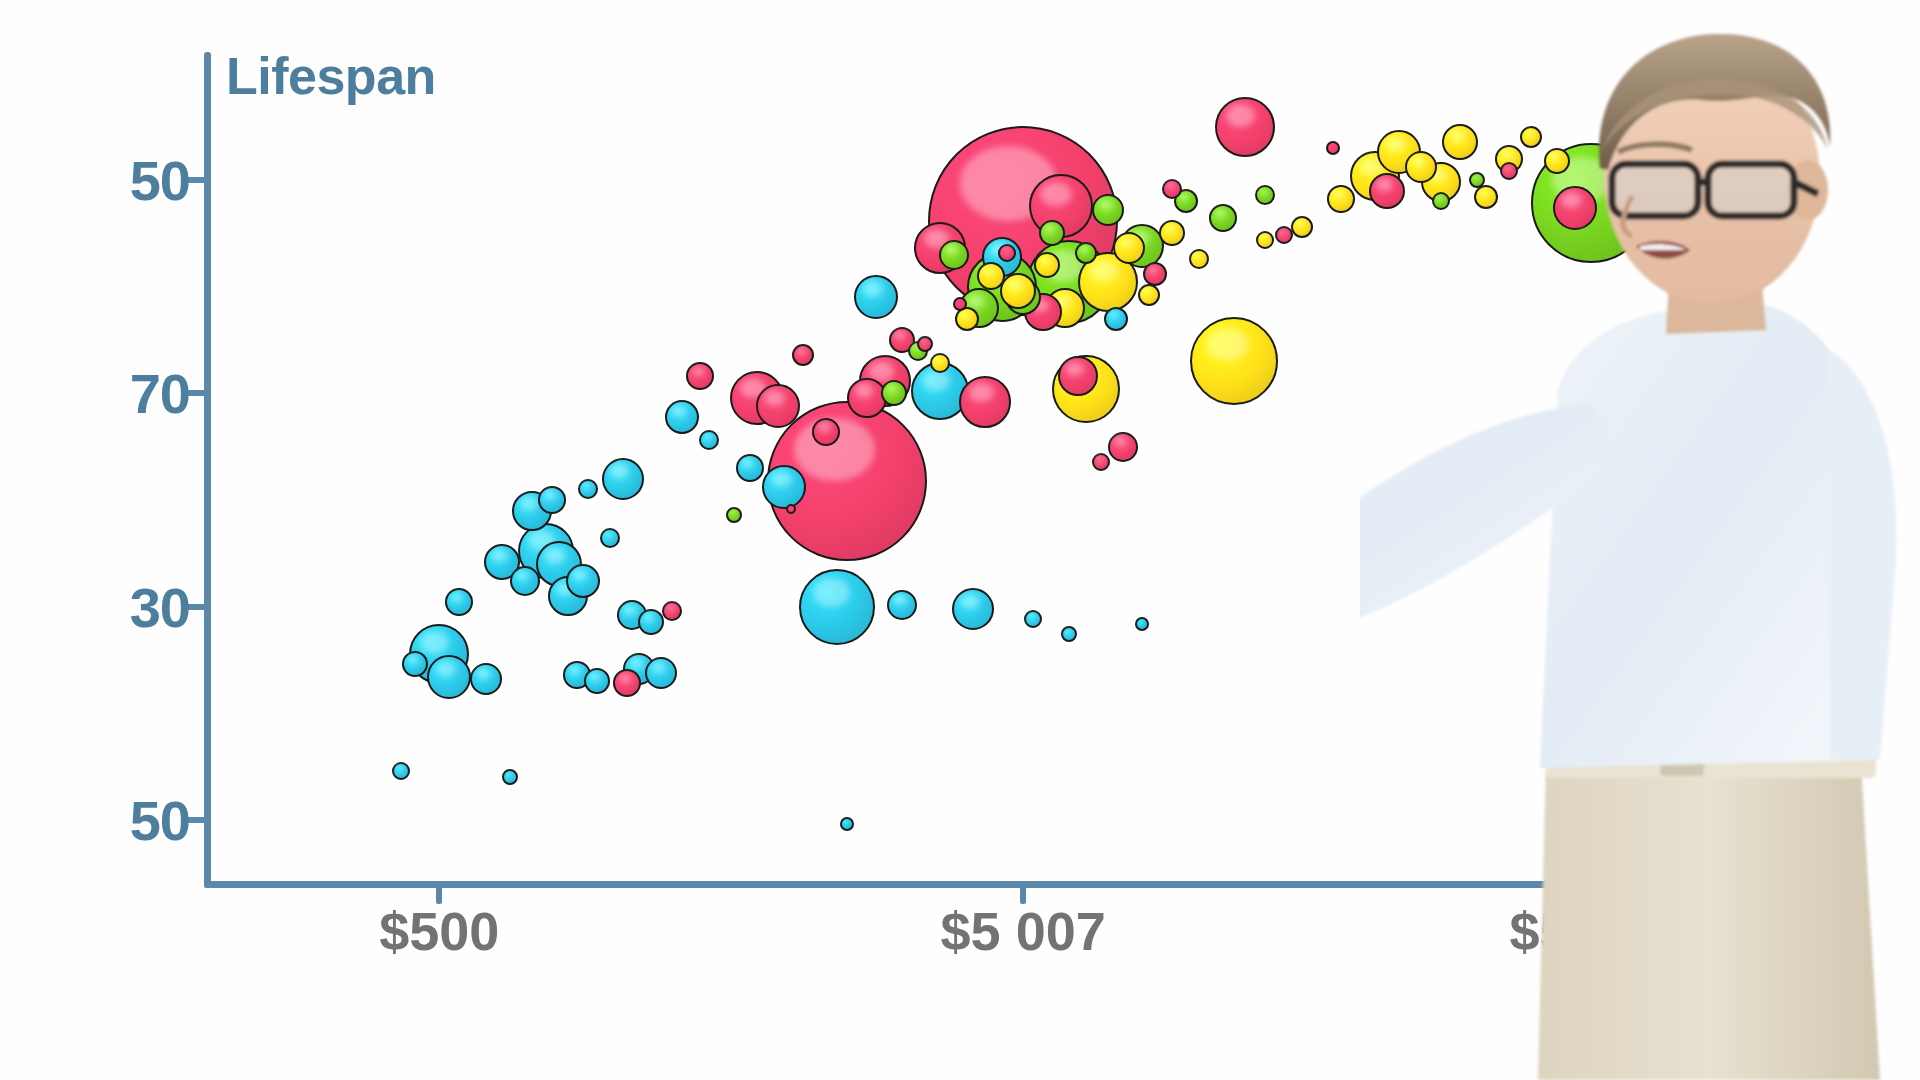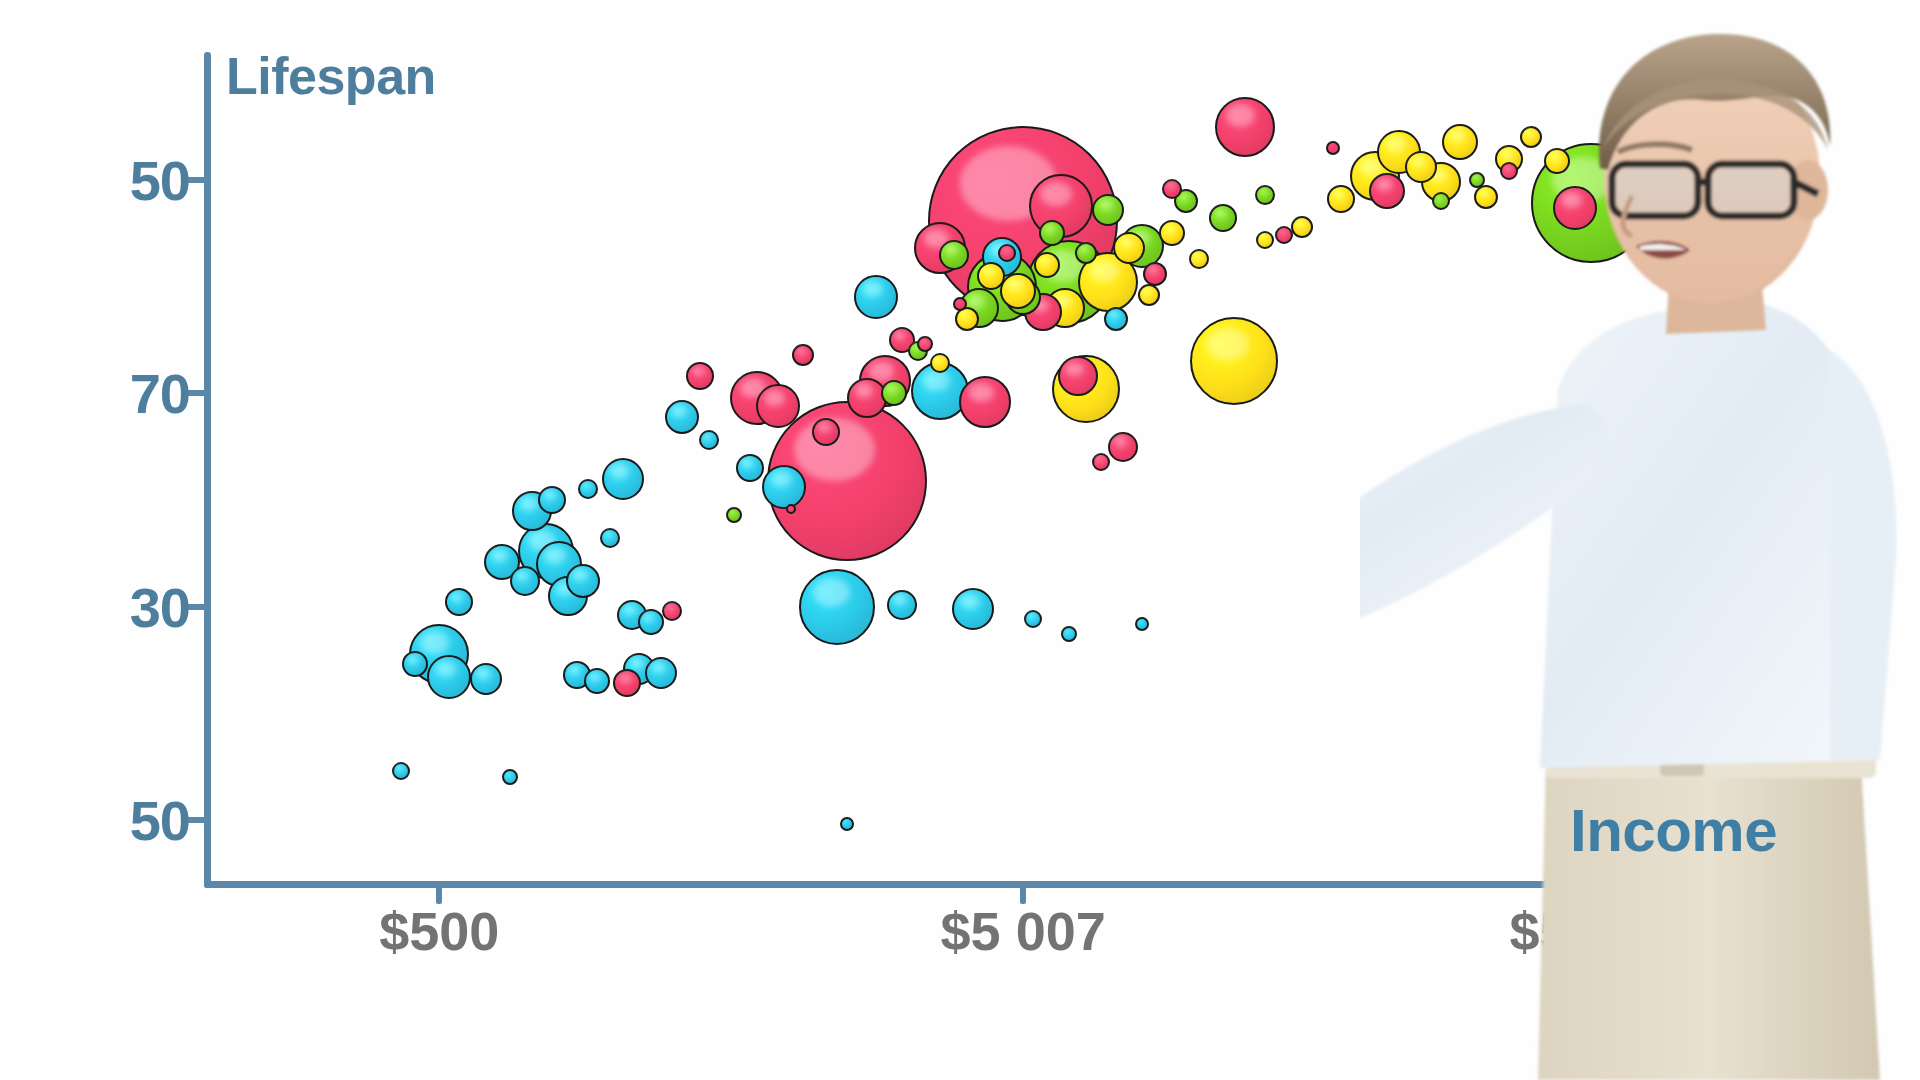--- a/index.html
+++ b/index.html
@@ -392,14 +392,13 @@
         <path d="M258 152 C 278 142, 312 142, 332 150" stroke="#6b5a48" stroke-width="6" fill="none" opacity="0.7"></path>
 
         <path d="M276 246 C 294 238, 318 240, 330 250 C 316 262, 290 262, 276 246 Z" fill="#8e4a44"></path>
         <path d="M280 246 C 296 242, 316 244, 326 250 L 280 250 Z" fill="#f2f0ee"></path>
 
         <path d="M272 196 C 262 216, 258 230, 272 236" stroke="#c79b80" stroke-width="5" fill="none"></path>
       </g>
     </svg>
   </div>
 
-<div id="axis-title-x">Income</div>
   </div>
 
 </body></html>

